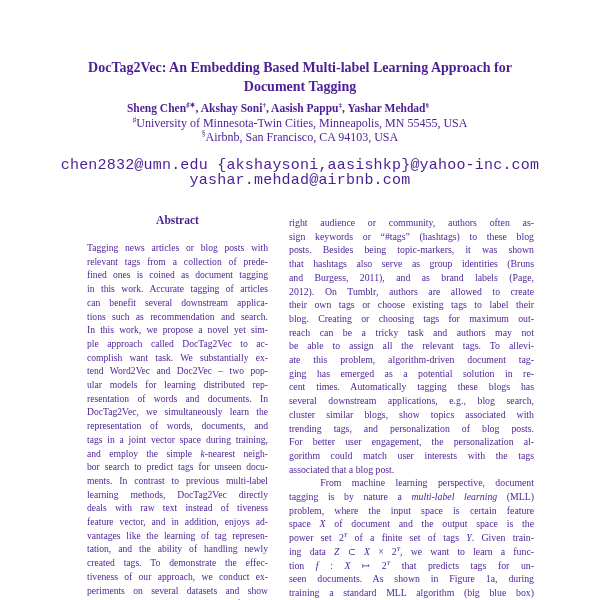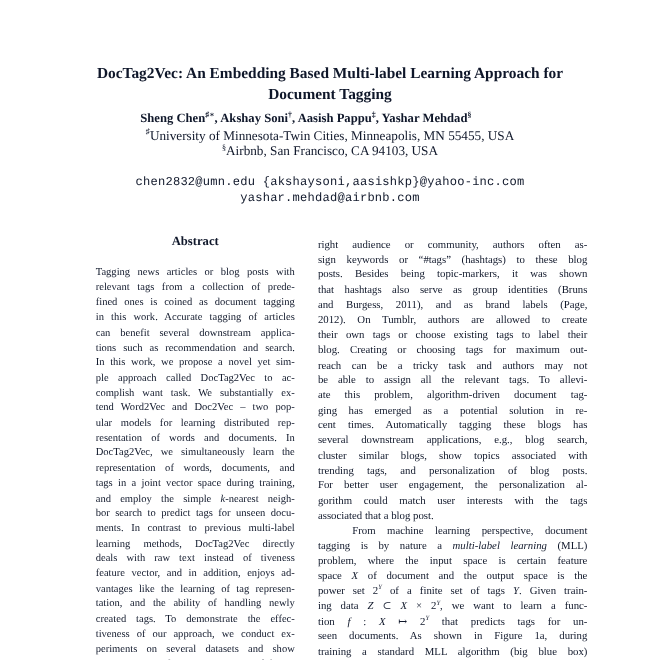--- a/index.html
+++ b/index.html
@@ -2,40 +2,40 @@
 <html><head>
 <meta charset="utf-8">
 <style>
   html,body{margin:0;padding:0;background:#e8e8e8;}
   .page{
     position:relative;
     width:600px;height:600px;
     margin:0 auto;
     background:#ffffff;
     overflow:hidden;
-    color:#0f172a;
+    color:#4c1d95;
     font-family:"Liberation Serif","DejaVu Serif","DejaVu Sans",serif;
   }
   .title-block{
     position:absolute;top:59px;left:40px;width:520px;
     text-align:center;font-weight:bold;font-size:14px;line-height:18.5px;
   }
   .authors-block{
     position:absolute;top:101px;left:0;width:556px;
-    text-align:center;font-weight:bold;font-size:11.5px;line-height:14px;
+    text-align:center;font-weight:bold;font-size:11.5px;line-height:14px;font-family:Liberation Serif, serif;
   }
   .affil-block{
     position:absolute;top:117px;left:0;width:600px;
     text-align:center;font-size:12px;line-height:13.6px;
   }
   .email-block{
     position:absolute;top:159px;left:0;width:600px;
     text-align:center;
     font-family:"Liberation Mono","DejaVu Sans Mono",monospace;
-    font-size:11px;line-height:14.6px;letter-spacing:0.2px;
+    font-size:15px;line-height:14.6px;letter-spacing:0.2px;
   }
   .abs-heading{
     position:absolute;top:214px;left:87px;width:181px;
     text-align:center;font-weight:bold;font-size:11.5px;
   }
   .abs-body{
     position:absolute;top:241px;left:87px;width:181px;
     font-size:9.6px;line-height:13.7px;
   }
   .intro-col{

